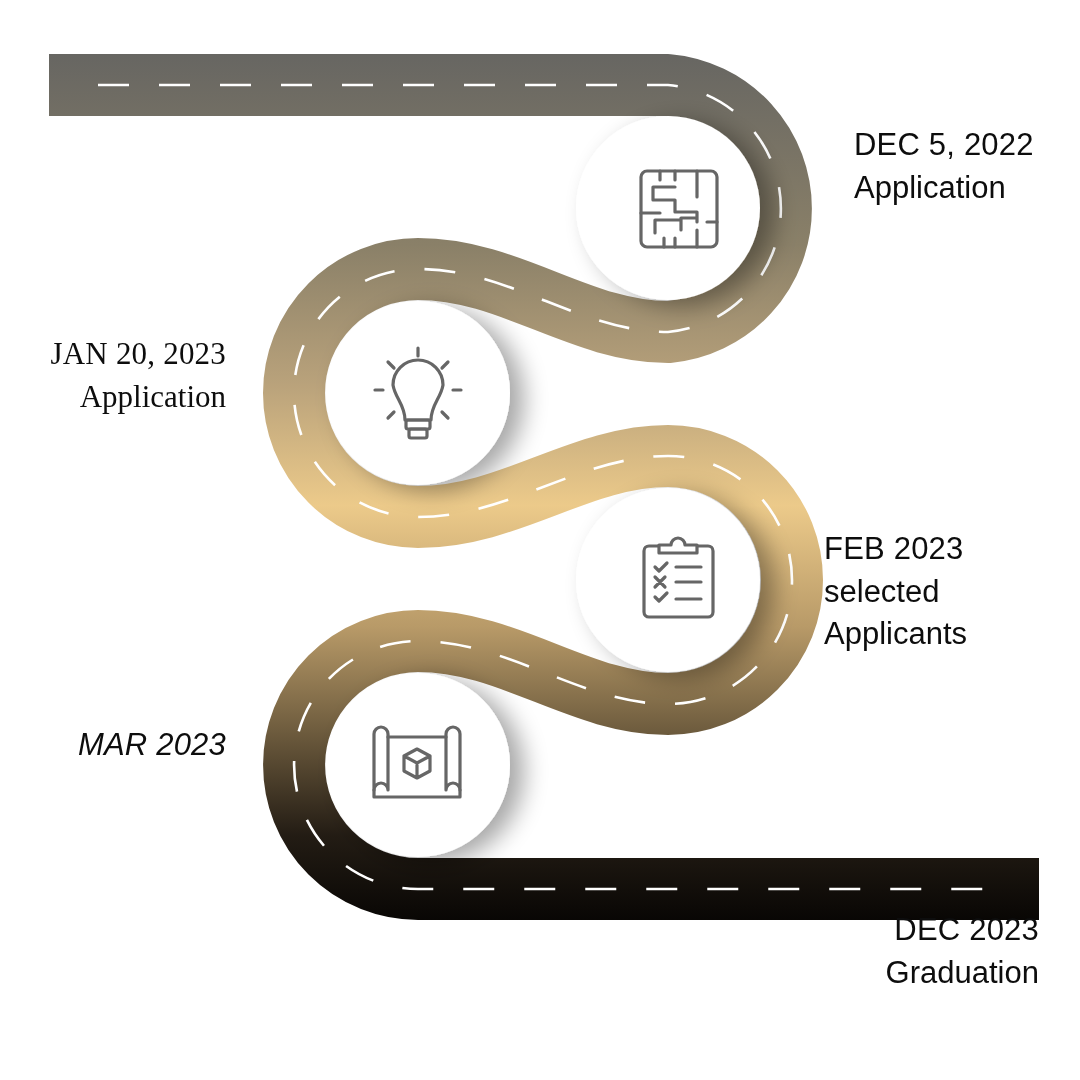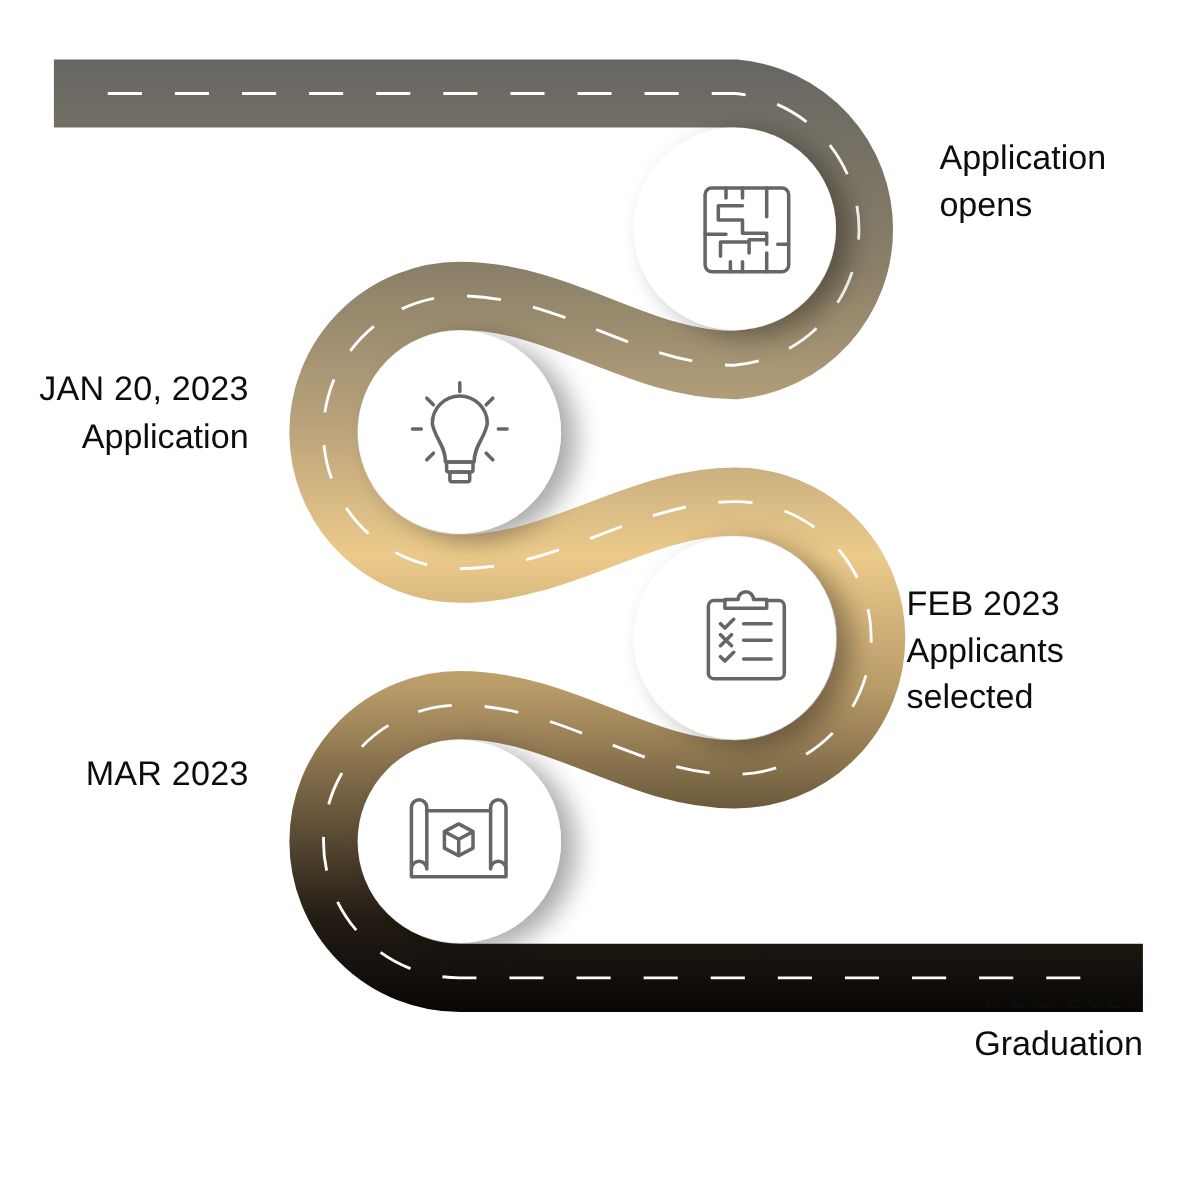--- a/index.html
+++ b/index.html
@@ -71,35 +71,35 @@
 
   <g fill="none" stroke="#666" stroke-width="3.2" stroke-linecap="round" stroke-linejoin="round">
     <path d="M 374,734 A 7,7 0 0 1 388,734 V 790 A 7,7 0 0 0 374,790 Z"></path>
     <path d="M 446,734 A 7,7 0 0 1 460,734 V 790 A 7,7 0 0 0 446,790 Z"></path>
     <path d="M 388,737 H 446 M 374,790 V 797 H 460 V 790"></path>
     <path d="M 417,749 L 430,756 V 771 L 417,778 L 404,771 V 756 Z M 404,756 L 417,763 L 430,756 M 417,763 V 778"></path>
   </g>
 </svg>
 
 <div class="milestone right" style="left:854px; top:123px;">
+  <div class="date">DEC 5, 2022</div>
   <div class="desc">Application</div>
-  <div class="desc">opens</div>
 </div>
 
-<div class="milestone left" style="right:854px; top:332px;">
+<div class="milestone left" style="right:854px; top:332px;font-family:Liberation Serif, serif;">
   <div class="date">JAN 20, 2023</div>
   <div class="desc">Application</div>
 </div>
 
 <div class="milestone right" style="left:824px; top:527px;">
   <div class="date">FEB 2023</div>
+  <div class="desc">selected</div>
   <div class="desc">Applicants</div>
-  <div class="desc">selected</div>
 </div>
 
-<div class="milestone left" style="right:854px; top:682px;">
+<div class="milestone left" style="right:854px; top:723px;font-style:italic;">
   <div class="date">MAR 2023</div>
 </div>
 
-<div class="milestone left" style="right:41px; top:884px;">
+<div class="milestone left" style="right:41px; top:908px;">
   <div class="date">DEC 2023</div>
   <div class="desc">Graduation</div>
 </div>
 
 </body></html>

